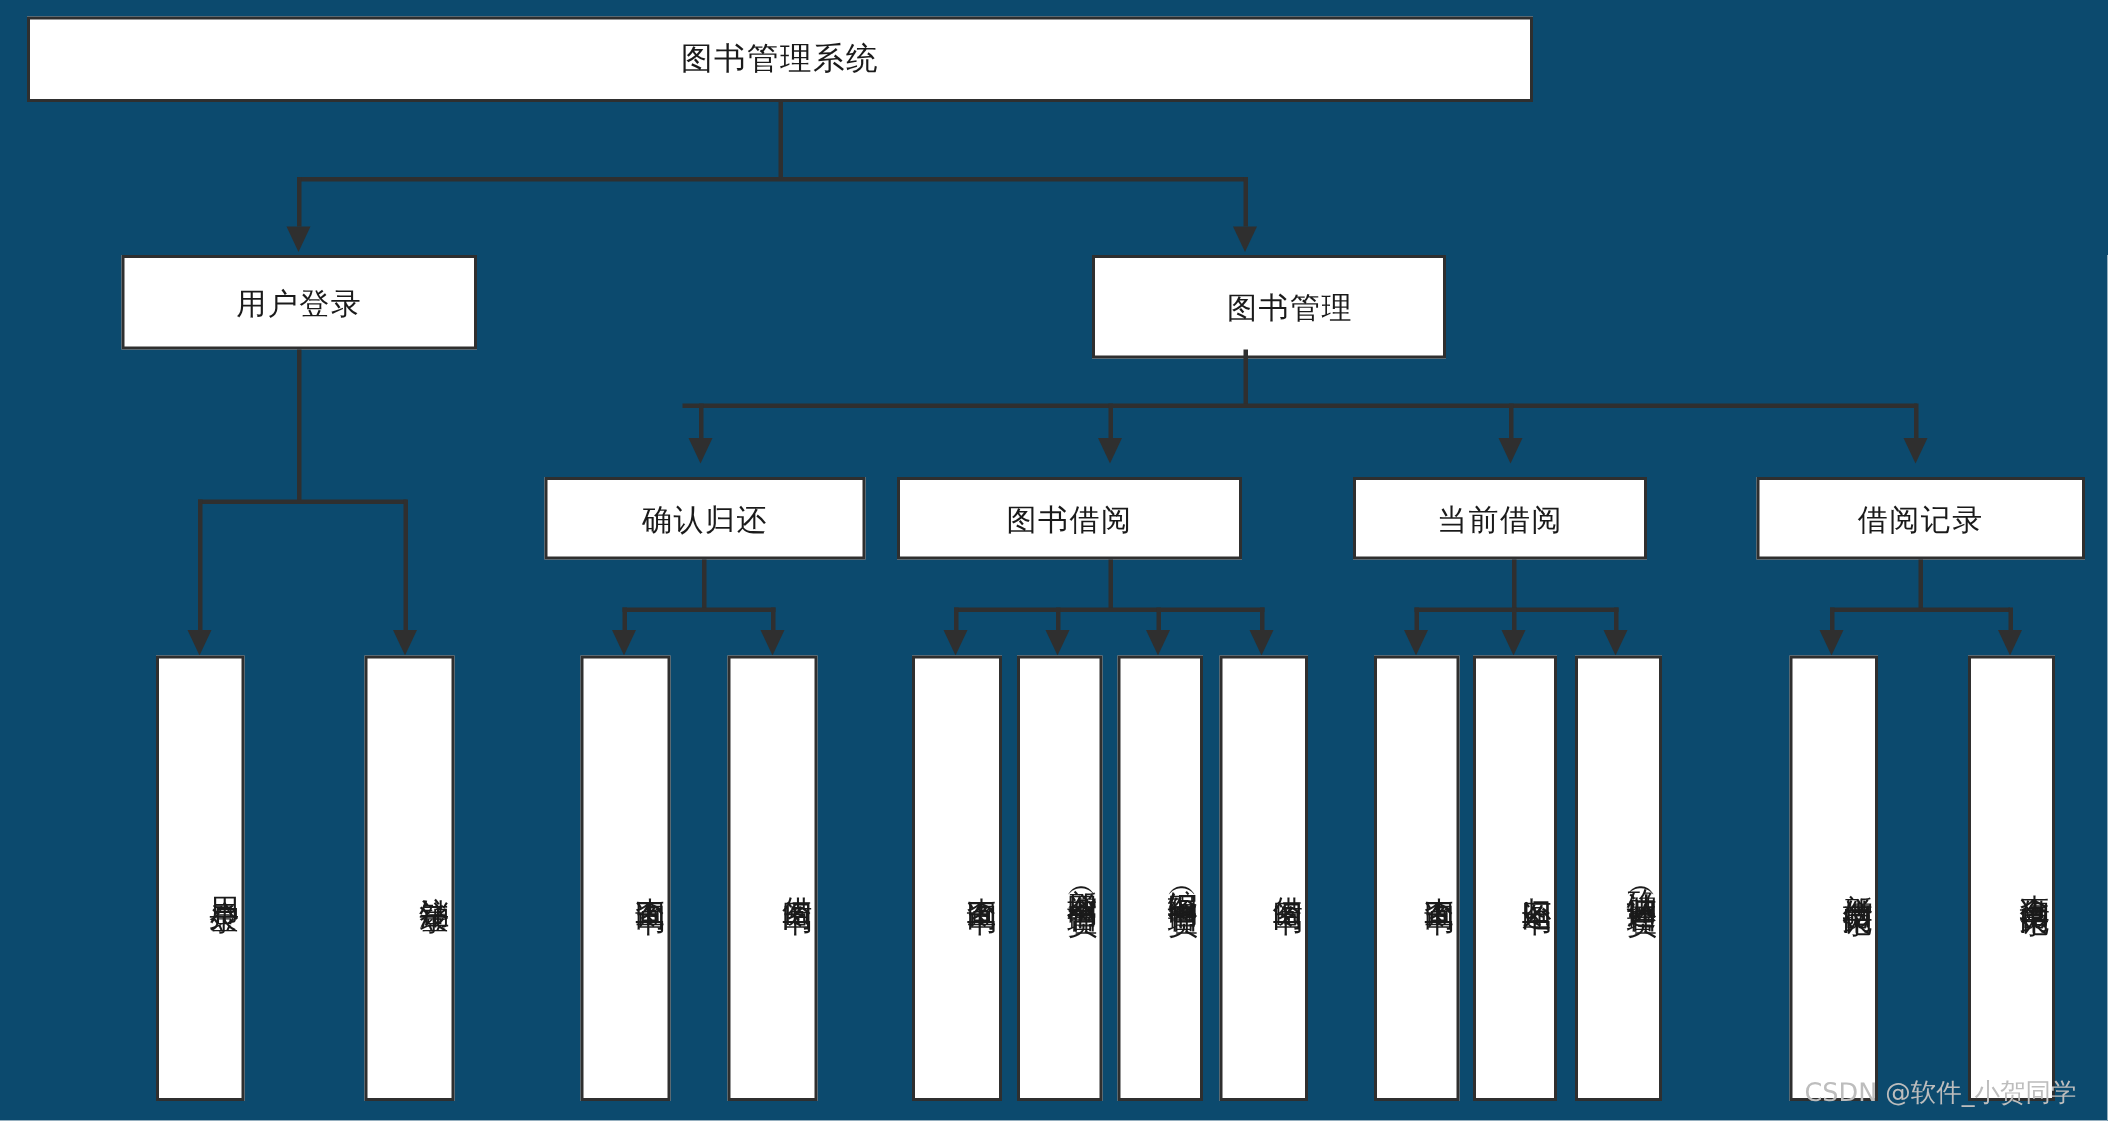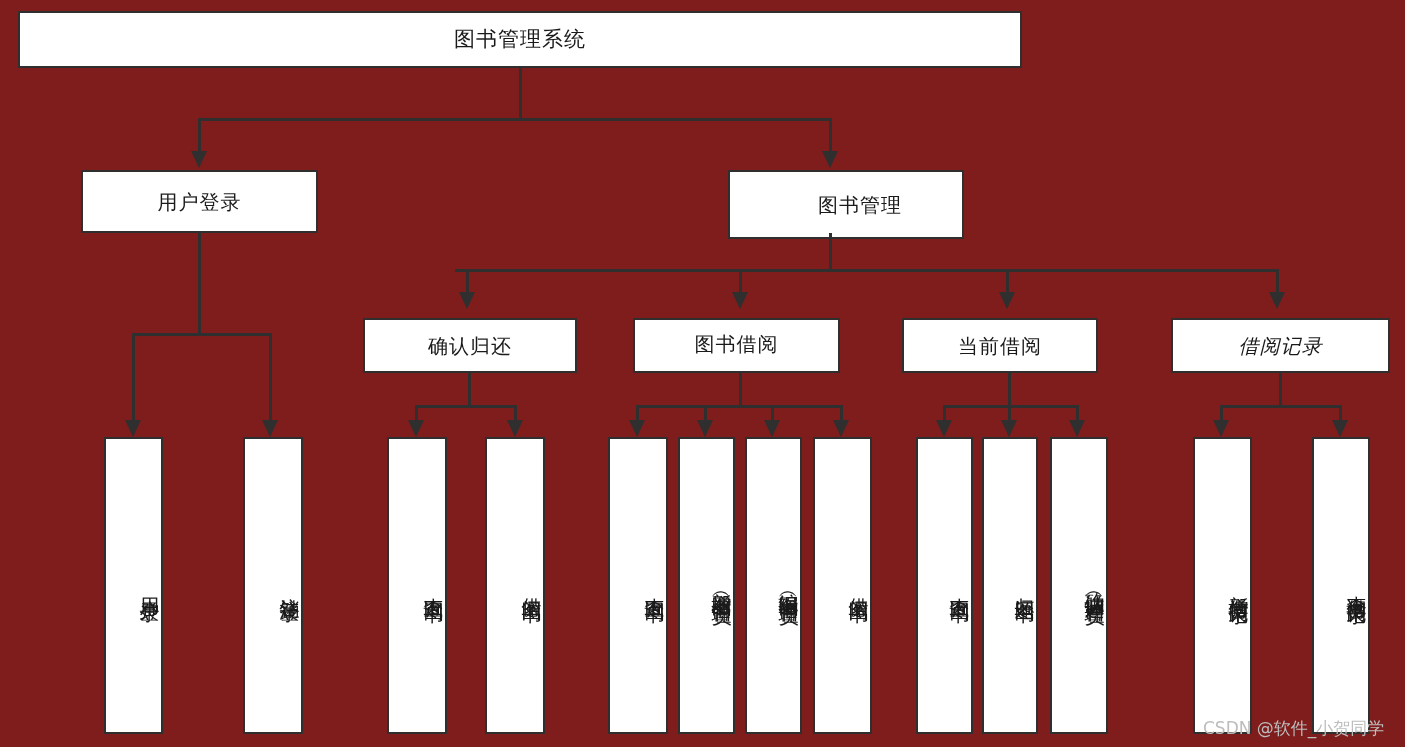--- a/index.html
+++ b/index.html
@@ -1,17 +1,17 @@
 <!DOCTYPE html>
 <html><head>
 <meta charset="utf-8">
 <style>
   html,body{margin:0;padding:0;background:#ffffff;}
   body{font-family:"DejaVu Sans","Liberation Sans",sans-serif;}
-  #canvas{position:relative;width:1405px;height:747px;background:#7f1d1d;overflow:hidden;}
+  #canvas{position:relative;width:1405px;height:747px;background:#0c4a6e;overflow:hidden;}
 
   .node{position:absolute;box-sizing:border-box;background:#ffffff;
         border:2px solid #2f2f2f;display:flex;align-items:center;justify-content:center;
         color:#1a1a1a;}
   .node.h{font-size:20px;line-height:1;letter-spacing:1px;}
   .node.title{font-size:21px;}
   .node.v{writing-mode:vertical-rl;text-orientation:upright;
           font-size:20px;line-height:1.18;letter-spacing:2px;
           padding:6px 0;align-items:flex-start;justify-content:center;}
 
@@ -51,23 +51,23 @@
   <div class="vline" style="left:466px;top:269px;height:23px;"></div>
   <div class="arrow" style="left:459px;top:292px;"></div>
   <div class="vline" style="left:739px;top:269px;height:23px;"></div>
   <div class="arrow" style="left:732px;top:292px;"></div>
   <div class="vline" style="left:1006px;top:269px;height:23px;"></div>
   <div class="arrow" style="left:999px;top:292px;"></div>
   <div class="vline" style="left:1276px;top:269px;height:23px;"></div>
   <div class="arrow" style="left:1269px;top:292px;"></div>
 
   <div class="node h" style="left:363px;top:318px;width:214px;height:55px;">确认归还</div>
-  <div class="node h" style="left:633px;top:318px;width:207px;height:55px;font-family:Liberation Mono, monospace;">图书借阅</div>
+  <div class="node h" style="left:598px;top:318px;width:230px;height:55px;">图书借阅</div>
   <div class="node h" style="left:902px;top:318px;width:196px;height:55px;">当前借阅</div>
-  <div class="node h" style="left:1171px;top:318px;width:219px;height:55px;font-style:italic;">借阅记录</div>
+  <div class="node h" style="left:1171px;top:318px;width:219px;height:55px;">借阅记录</div>
 
   <div class="vline" style="left:468px;top:373px;height:34px;"></div>
   <div class="hline" style="left:415px;top:405px;width:102px;"></div>
   <div class="vline" style="left:415px;top:405px;height:15px;"></div>
   <div class="arrow" style="left:408px;top:420px;"></div>
   <div class="vline" style="left:514px;top:405px;height:15px;"></div>
   <div class="arrow" style="left:507px;top:420px;"></div>
 
   <div class="vline" style="left:739px;top:373px;height:34px;"></div>
   <div class="hline" style="left:636px;top:405px;width:207px;"></div>

